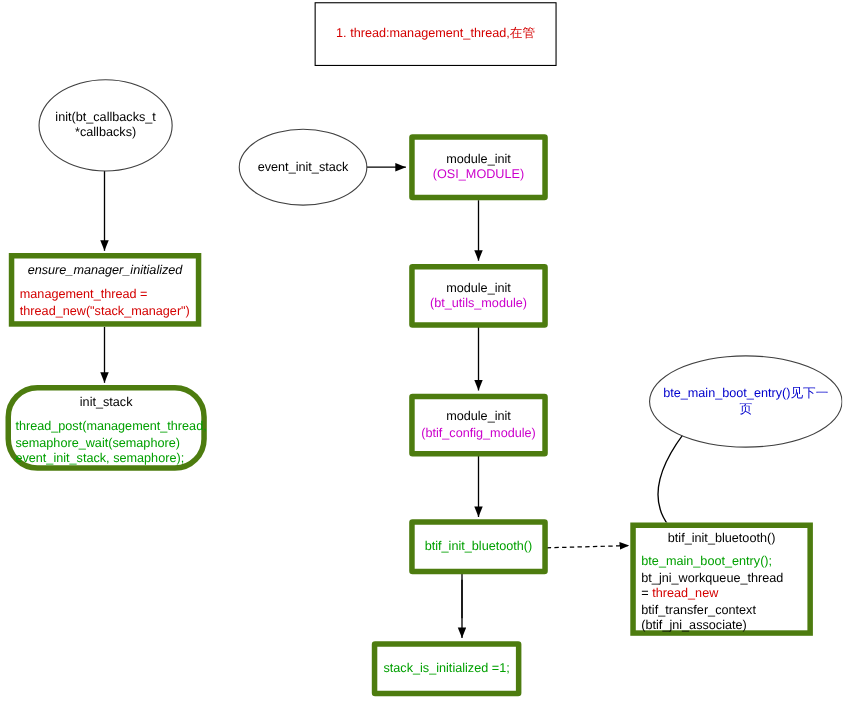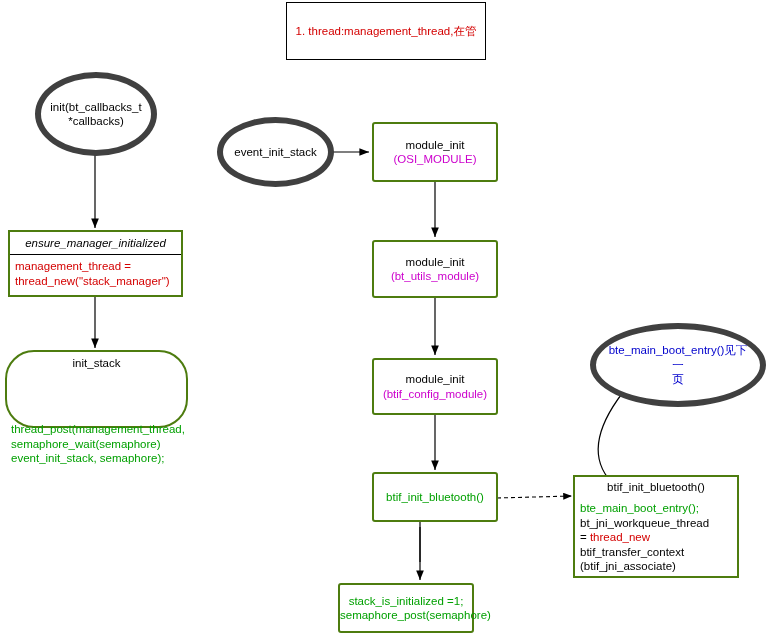--- a/index.html
+++ b/index.html
@@ -28,25 +28,25 @@
     display: flex;
     flex-direction: column;
     align-items: center;
     justify-content: center;
     text-align: center;
     font-size: 11.5px;
     line-height: 1.25;
     color: #000000;
   }
   .box {
-    border: 2px solid #4d7c0f;
+    border: 5px solid #4d7c0f;
     background: #ffffff;
   }
   .ellipse {
-    border: 6px solid #404040;
+    border: 1px solid #404040;
     background: #ffffff;
     border-radius: 50%;
   }
   .callout {
     border: 1px solid #000000;
     background: #ffffff;
   }
   .divider {
     width: 100%;
     height: 1px;
@@ -94,21 +94,21 @@
     <line x1="435" y1="414" x2="435" y2="470" stroke="#000000" stroke-width="1.2" marker-end="url(#arrow)"></line>
 
     <polyline points="420,520 420,557 420,562" fill="none" stroke="#000000" stroke-width="1.2"></polyline>
     <line x1="420" y1="527" x2="420" y2="580" stroke="#000000" stroke-width="1.2" marker-end="url(#arrow)"></line>
 
     <line x1="497" y1="498" x2="572" y2="496" stroke="#000000" stroke-width="1.1" stroke-dasharray="4,3" marker-end="url(#arrow)"></line>
 
     <path d="M 628 386 C 600 420 588 452 608 478" fill="none" stroke="#000000" stroke-width="1.2"></path>
   </svg>
 
-  <div class="node callout" style="left:286px; top:2px; width:200px; height:58px; padding:3px 4px;">
+  <div class="node callout" style="left:286px; top:2px; width:220px; height:58px; padding:3px 4px;">
     <div class="tc red">1. thread:management_thread,在管</div>
   </div>
 
   <div class="node ellipse" style="left:35px; top:72px; width:122px; height:84px;">
     <div class="tc">init(bt_callbacks_t</div>
     <div class="tc">*callbacks)</div>
   </div>
 
   <div class="node box" style="left:8px; top:230px; width:175px; height:67px; justify-content:flex-start;">
     <div class="sec" style="padding:4px 2px;font-style:italic;">
@@ -119,21 +119,21 @@
       <div class="tl red">management_thread =</div>
       <div class="tl red">thread_new("stack_manager")</div>
     </div>
   </div>
 
   <div class="node box" style="left:5px; top:350px; width:183px; height:78px; justify-content:flex-start;border-radius:29px;">
     <div class="sec" style="padding:4px 2px;">
       <div class="tc black">init_stack</div>
     </div>
     <div class="divider"></div>
-    <div class="sec" style="padding:4px 4px;margin-top:44px;">
+    <div class="sec" style="padding:4px 4px;">
       <div class="tl green">thread_post(management_thread,</div>
       <div class="tl green">semaphore_wait(semaphore)</div>
       <div class="tl green">event_init_stack, semaphore);</div>
     </div>
   </div>
 
   <div class="node ellipse" style="left:217px; top:117px; width:117px; height:70px;">
     <div class="tc">event_init_stack</div>
   </div>
 
@@ -151,21 +151,20 @@
     <div class="tc black">module_init</div>
     <div class="tc magenta">(btif_config_module)</div>
   </div>
 
   <div class="node box" style="left:372px; top:472px; width:126px; height:50px; border-radius:3px;">
     <div class="tc green">btif_init_bluetooth()</div>
   </div>
 
   <div class="node box" style="left:338px; top:583px; width:136px; height:50px; border-radius:3px;">
     <div class="tc green">stack_is_initialized =1;</div>
-    <div class="tc green">semaphore_post(semaphore)</div>
   </div>
 
   <div class="node box" style="left:573px; top:475px; width:166px; height:103px; justify-content:flex-start;">
     <div class="sec" style="padding:3px 2px;">
       <div class="tc black">btif_init_bluetooth()</div>
     </div>
     <div class="divider"></div>
     <div class="sec" style="padding:4px 5px; align-items:flex-start;justify-content:flex-end;">
       <div class="tl green">bte_main_boot_entry();</div>
       <div class="tl black">bt_jni_workqueue_thread</div>

